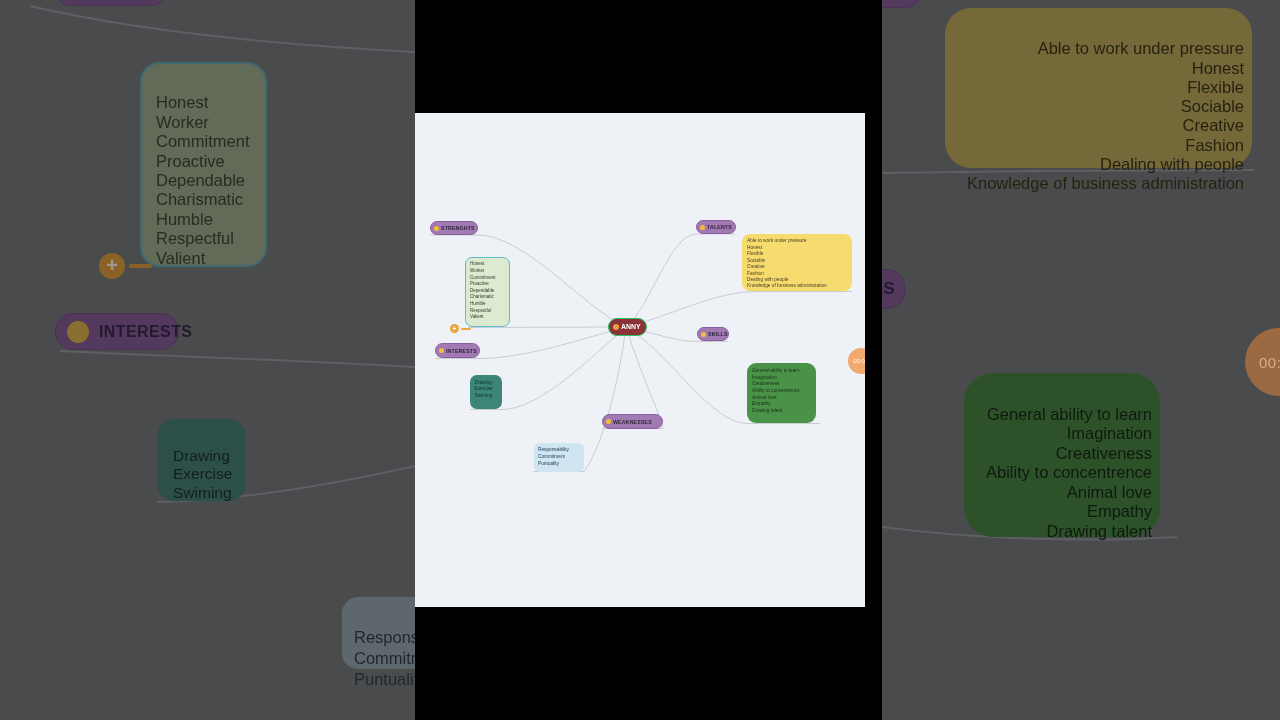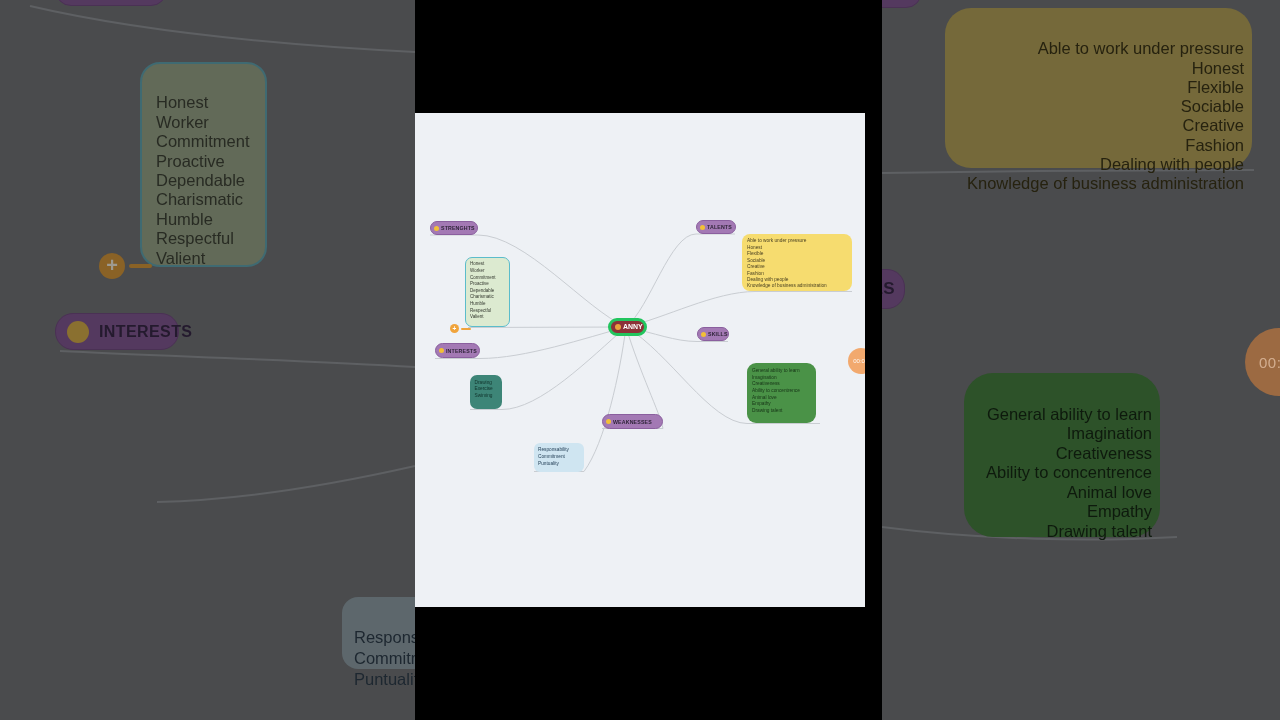--- a/index.html
+++ b/index.html
@@ -47,21 +47,21 @@
   .connectors{position:absolute;left:0;top:0;}
 
   
   .pill{position:absolute;display:flex;align-items:center;background:#a379b4;border:1px solid #8a5f9e;
         border-radius:8px;padding-left:3px;}
   .pill .dot{width:5px;height:5px;border-radius:50%;background:#f2c037;flex:0 0 auto;}
   .pill .lbl{font-size:10.5px;font-weight:600;color:#2e2438;white-space:nowrap;
              transform:scale(.5);transform-origin:0 50%;margin-left:2px;letter-spacing:.3px;}
 
   .center-node{position:absolute;left:193px;top:205px;width:39px;height:18px;background:#8b3138;
-               border:3px solid #22c55e;border-radius:9px;display:flex;align-items:center;padding-left:4px;}
+               border:1px solid #22c55e;border-radius:9px;display:flex;align-items:center;padding-left:4px;}
   .center-node .dot{width:6px;height:6px;border-radius:50%;background:#e8a03c;flex:0 0 auto;}
   .center-node .lbl{font-size:12px;font-weight:700;color:#ffffff;white-space:nowrap;
                     transform:scale(.58);transform-origin:0 50%;margin-left:2px;}
 
   .note{position:absolute;}
   .mini{position:absolute;left:0;top:0;width:200%;transform:scale(.5);transform-origin:0 0;
         white-space:pre-line;font-size:9.5px;color:#33382f;}
   .note-strengths{left:50px;top:144px;width:45px;height:70px;background:#dcead0;
                   border:1px solid #5bbccb;border-radius:7px;}
   .note-strengths .mini{padding:5px 4px 0 8px;line-height:13.3px;font-size:9px;}
@@ -104,20 +104,25 @@
 Charismatic
 Humble
 Respectful
 Valient</span>
     </div>
     <div class="bg-add">+</div>
     <div class="bg-dash"></div>
     <div class="bg-pill" style="left:55px;top:313px;width:124px;height:37px;">
       <span class="bg-dot"></span>
       <span class="bg-lbl">INTERESTS</span>
+    </div>
+    <div class="bg-note bg-note-interests" style="left:157px;top:419px;width:89px;height:82px;">
+      <span>Drawing
+Exercise
+Swiming</span>
     </div>
     <div class="bg-note bg-note-weaknesses" style="left:342px;top:597px;width:120px;height:72px;">
       <span>Responsability
 Commitment
 Puntuality</span>
     </div>
   </div>
 
   <div class="bg-panel bg-right">
     <svg class="bg-svg" width="415" height="720" viewBox="0 0 415 720">

